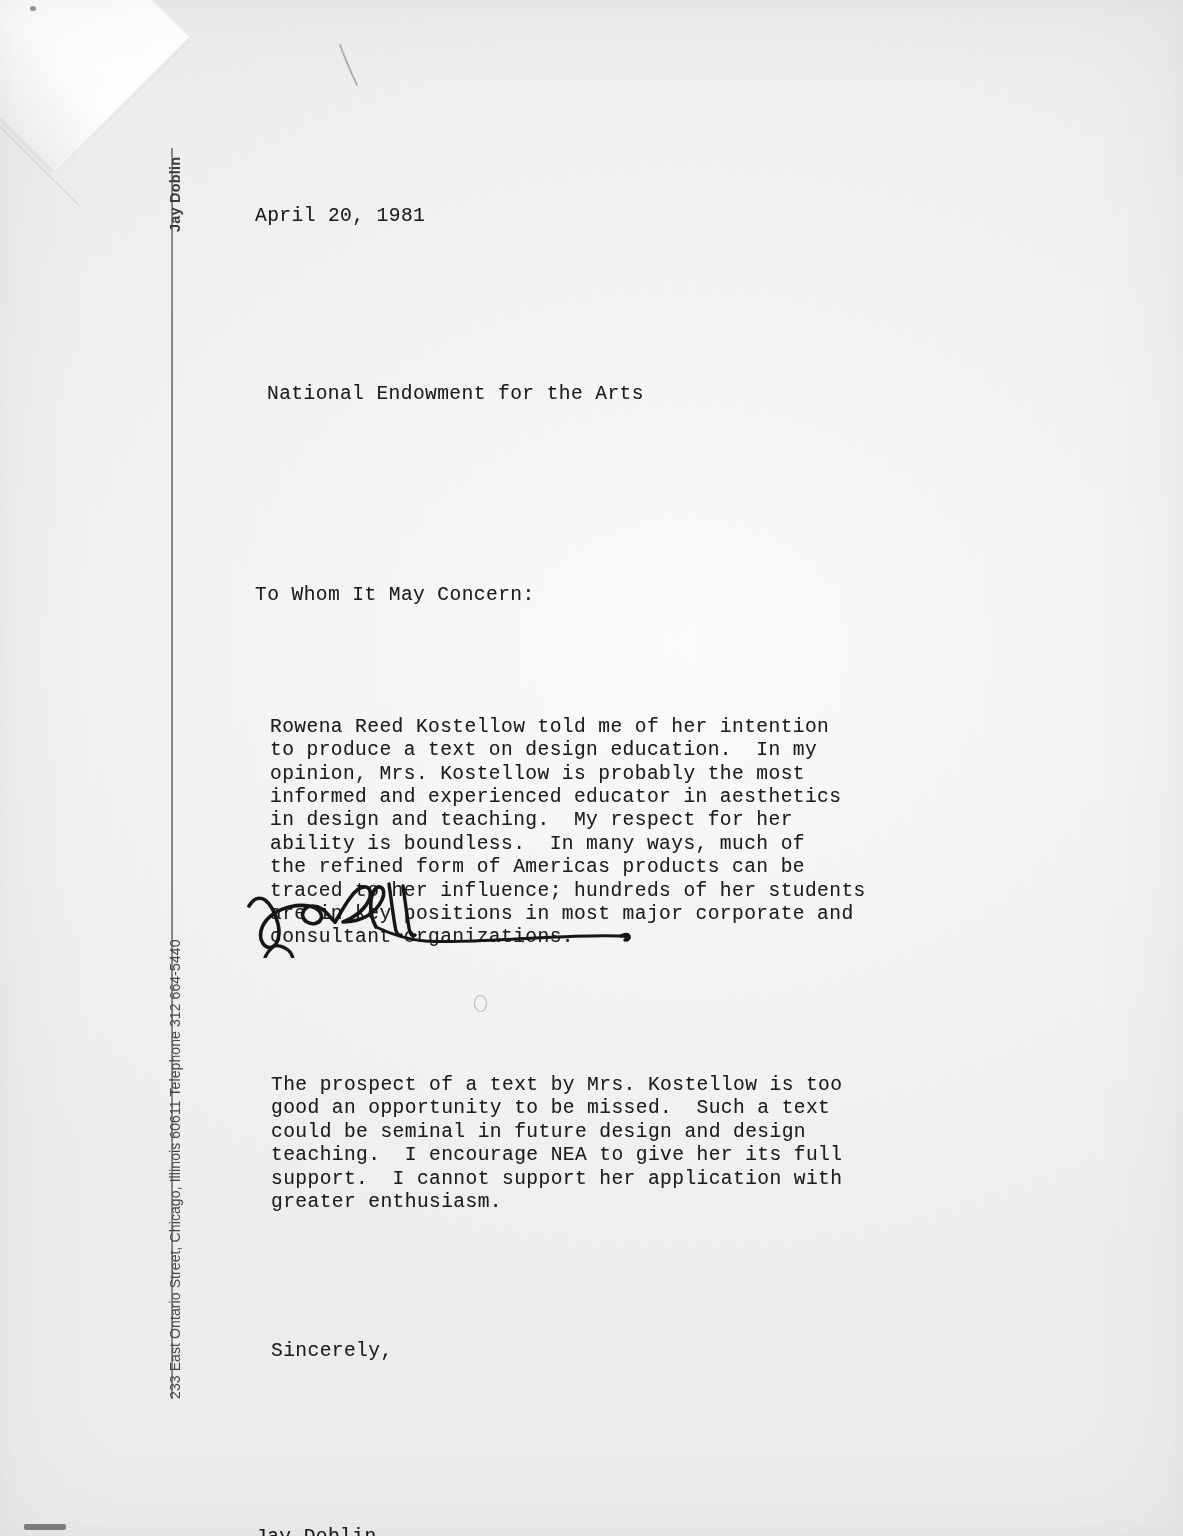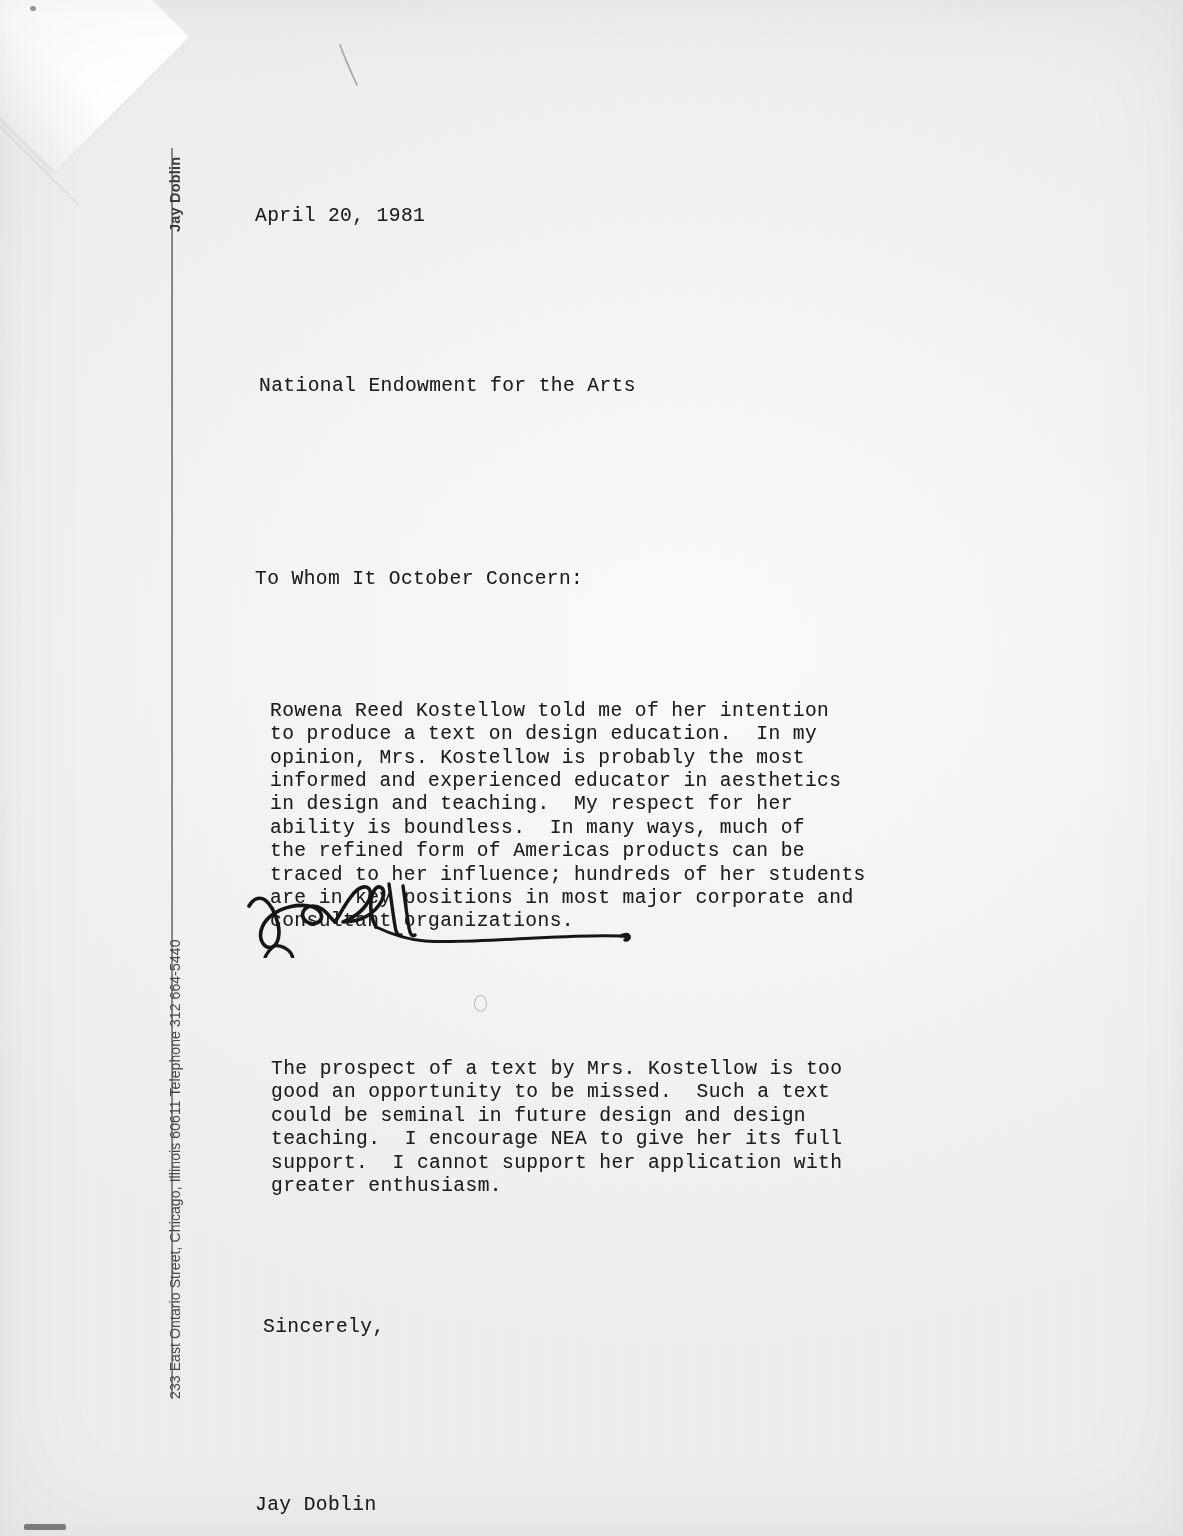--- a/index.html
+++ b/index.html
@@ -108,25 +108,25 @@
     letter-spacing: .4px;
     white-space: pre;
   }
   .typed {
     white-space: pre;
     font-family: Liberation Mono, monospace;
     
     text-shadow: 0 0 .6px rgba(0,0,0,.30);
   }
   #letter-date        { margin: 0; }
-  #letter-recipient   { margin: 4px; padding-top: 73px; }
+  #letter-recipient   { margin: 12px; padding-top: 73px; }
   #letter-salutation  { margin: 0; padding-top: 95px; }
   #letter-para-1      { margin: 15px; padding-top: 23px; }
   #letter-para-2      { margin: 16px; padding-top: 23px; }
-  #letter-closing     { margin: 8px; padding-top: 23px; }
+  #letter-closing     { margin: 16px; padding-top: 23px; }
   #letter-signer      { margin: 0; padding-top: 77px; }
   #letter-initials    { margin: 0; padding-top: 23px; }
 
   
   #signature-mark {
     position: absolute;
     left: 243px;
     top: 872px;
     width: 460px;
     height: 86px;
@@ -189,21 +189,21 @@
 
   <div class="vert-text" id="letterhead-name">Jay Doblin</div>
 
   <div class="vert-text" id="letterhead-address">233 East Ontario Street, Chicago, Illinois 60611 Telephone 312 664-5440</div>
 
   <div id="letter-body">
     <p class="typed" id="letter-date">April 20, 1981</p>
 
     <p class="typed" id="letter-recipient">National Endowment for the Arts</p>
 
-    <p class="typed" id="letter-salutation">To Whom It October Concern:</p>
+    <p class="typed" id="letter-salutation">To Whom It May Concern:</p>
 
     <p class="typed" id="letter-para-1">Rowena Reed Kostellow told me of her intention
 to produce a text on design education.  In my
 opinion, Mrs. Kostellow is probably the most
 informed and experienced educator in aesthetics
 in design and teaching.  My respect for her
 ability is boundless.  In many ways, much of
 the refined form of Americas products can be
 traced to her influence; hundreds of her students
 are in key positions in most major corporate and

